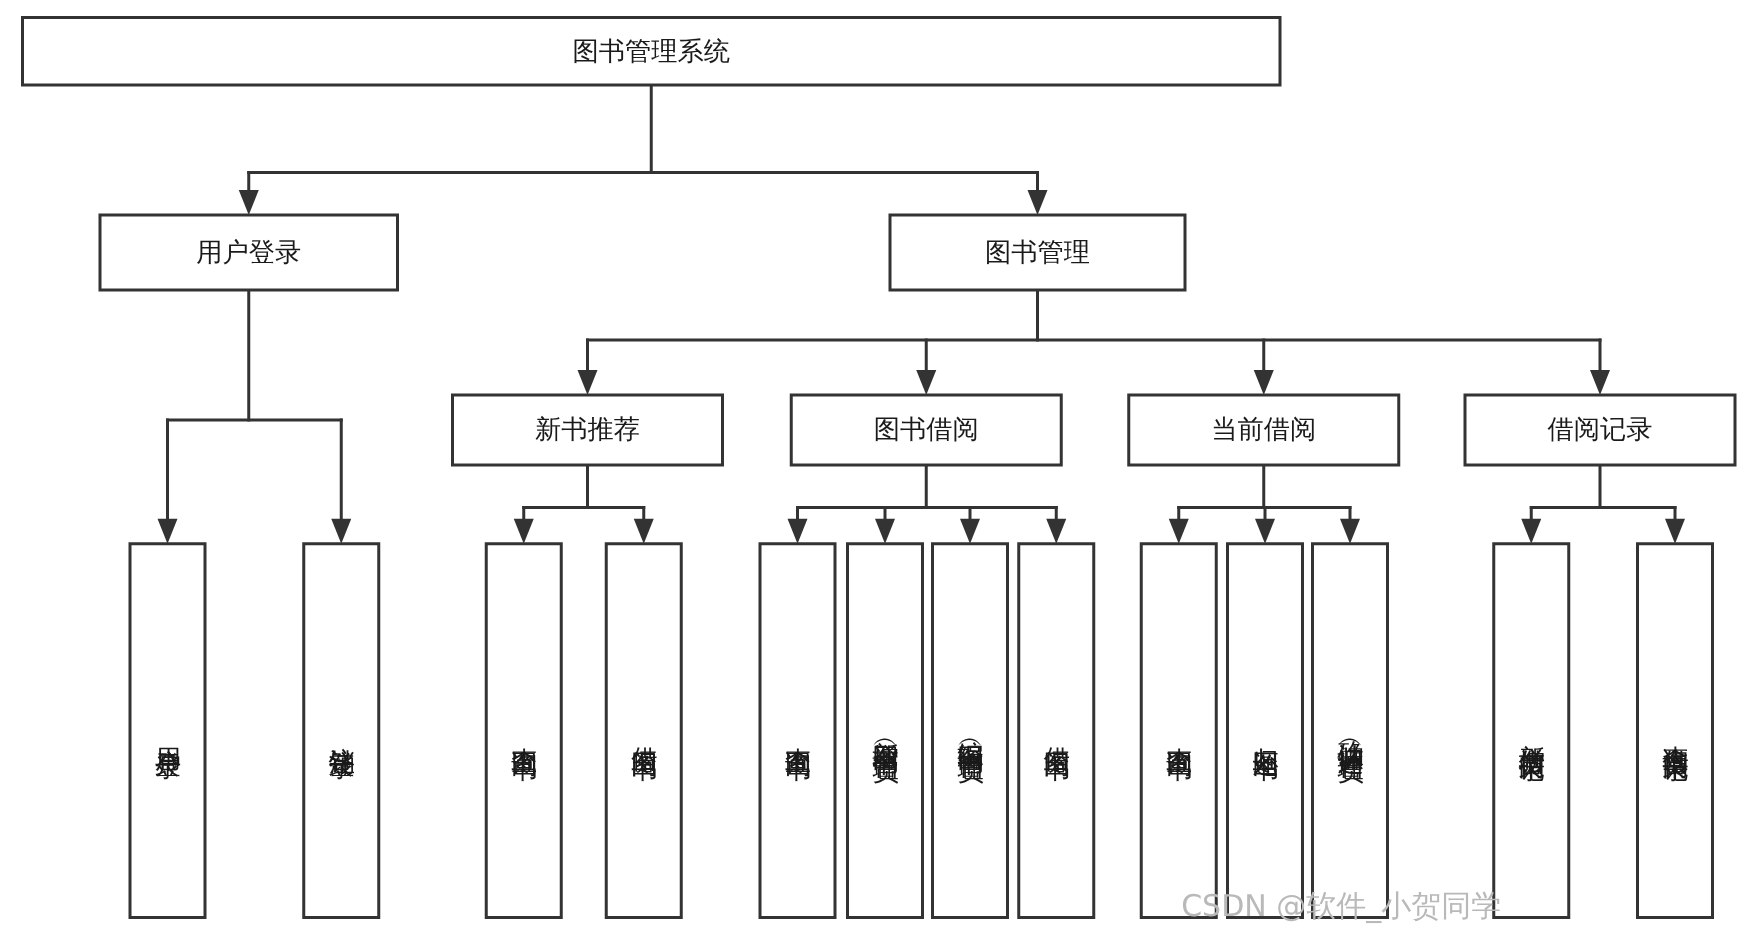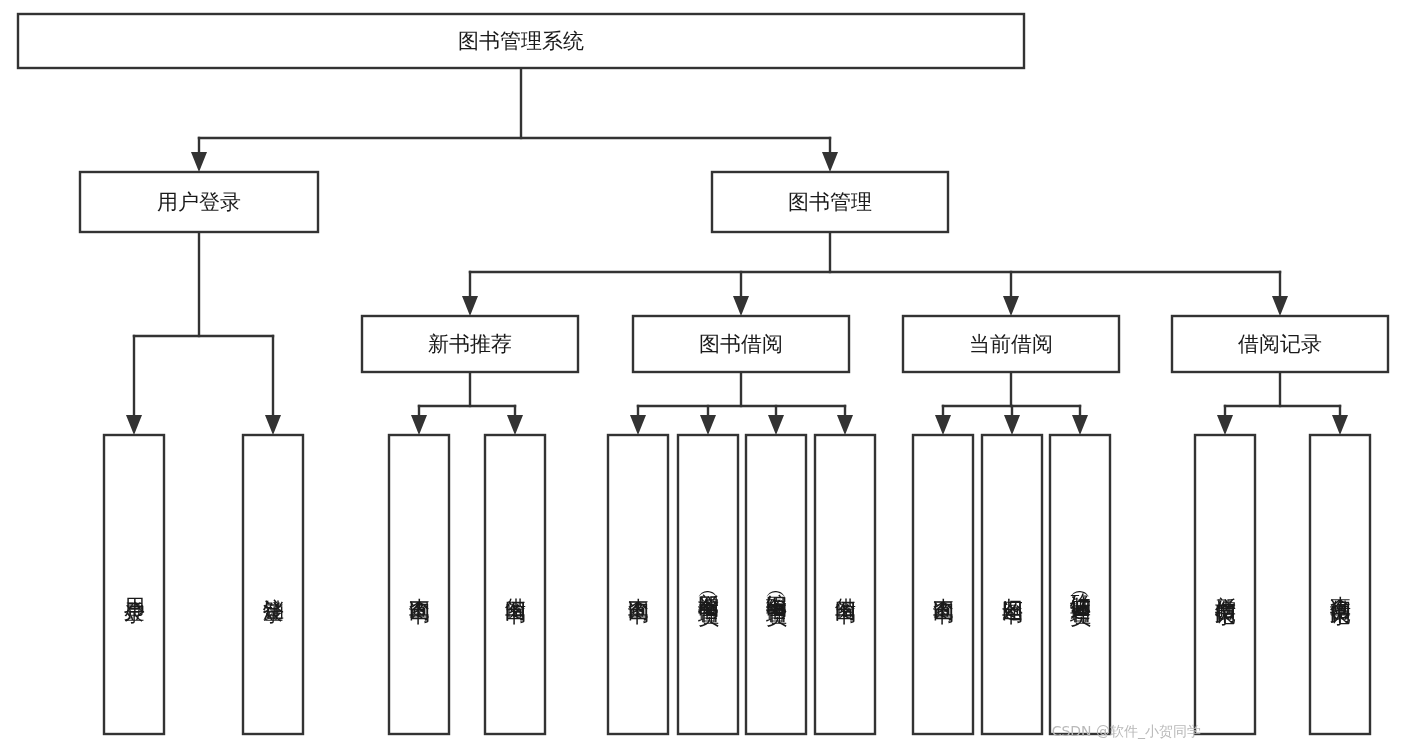--- a/index.html
+++ b/index.html
@@ -65,21 +65,21 @@
     justify-content: center;
     text-align: center;
     pointer-events: none;
     user-select: none;
   }
   .watermark {
     position: absolute;
     right: 10px;
     bottom: 6px;
     font-family: "DejaVu Sans", "Liberation Sans", sans-serif;
-    font-size: 14px;
+    font-size: 24px;
     color: #b9b9b9;
     white-space: nowrap;
     user-select: none;
   }
 </style>
 </head>
 <body>
 
 <div id="diagram-root">
 

